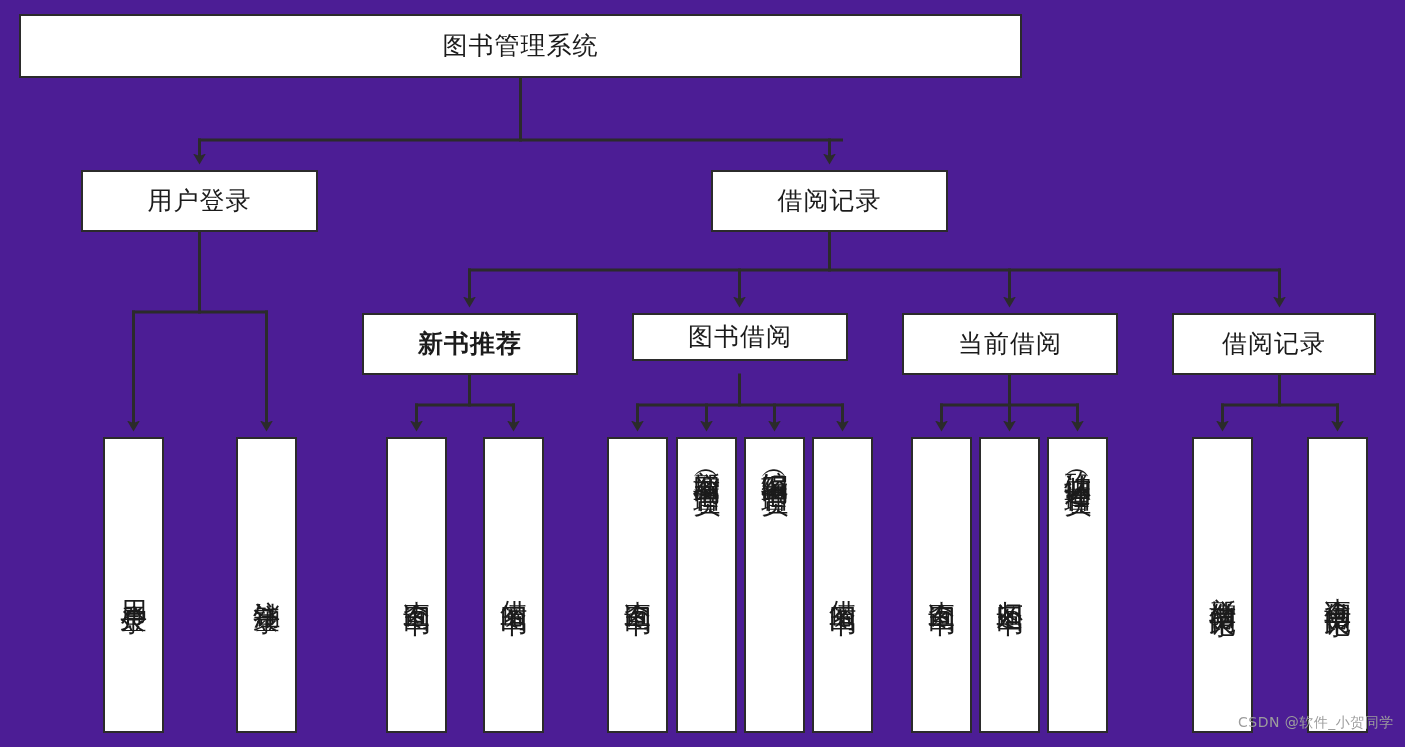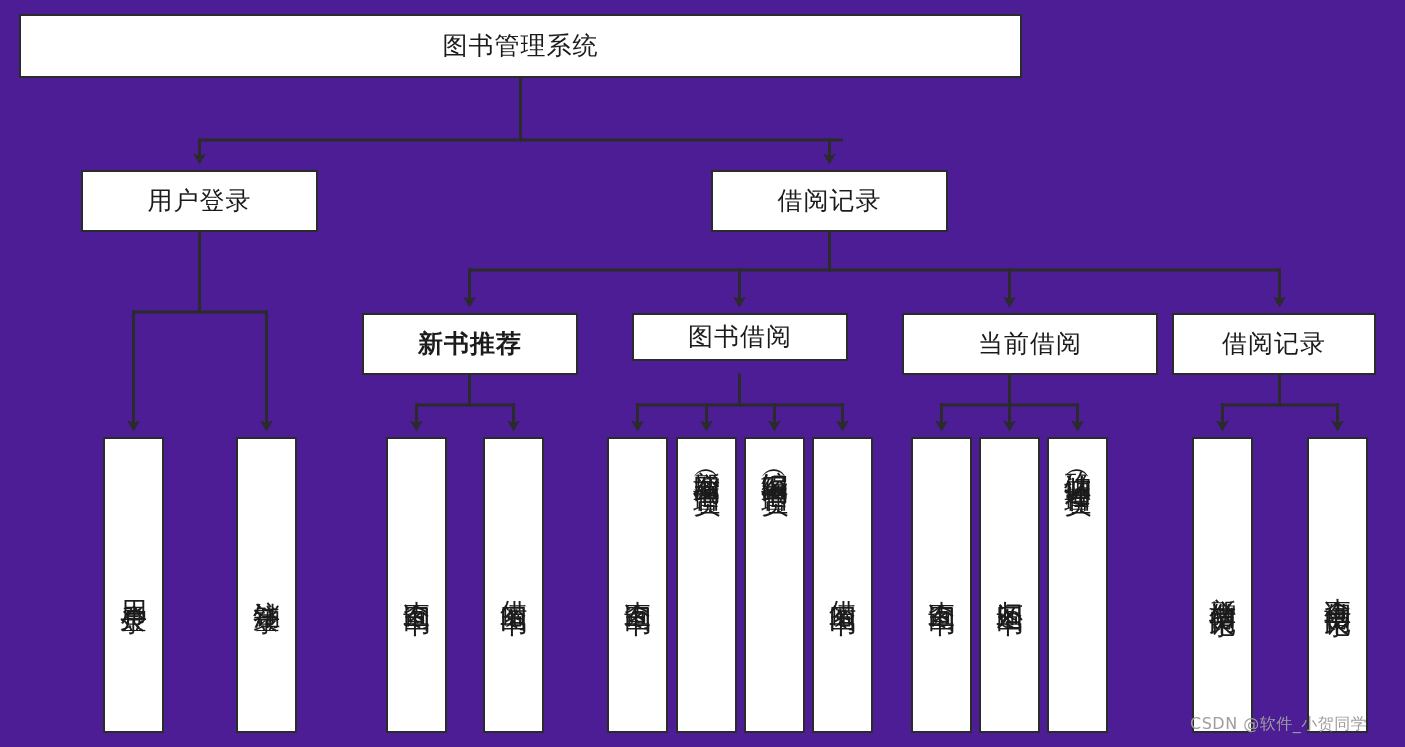--- a/index.html
+++ b/index.html
@@ -55,24 +55,25 @@
     justify-content: center;
     text-align: center;
     padding: 6px 0;
   }
   .node-v.align-top {
     justify-content: flex-start;
     padding-top: 10px;
   }
   .watermark {
     position: absolute;
-    font-size: 16px;
+    font-size: 14px;
     color: #9d9d9d;
     white-space: nowrap;
     letter-spacing: 0.5px;
+    margin-left: 48px;
   }
 </style>
 </head>
 <body>
 
 <div id="diagram-root">
 
   <svg id="edges-layer" viewBox="0 0 1405 747" width="1405" height="747">
     <defs>
       <marker id="arrowhead" markerWidth="11" markerHeight="13" refX="1.5" refY="6.5" orient="auto" markerUnits="userSpaceOnUse">
@@ -136,21 +137,21 @@
   <div class="node node-h" style="left:711px; top:170px; width:237px; height:62px;">
     <span>借阅记录</span>
   </div>
 
   <div class="node node-h" style="left:362px; top:313px; width:216px; height:62px;font-weight:bold;">
     <span>新书推荐</span>
   </div>
   <div class="node node-h" style="left:632px; top:313px; width:216px; height:48px;">
     <span>图书借阅</span>
   </div>
-  <div class="node node-h" style="left:902px; top:313px; width:256px; height:62px;">
+  <div class="node node-h" style="left:902px; top:313px; width:216px; height:62px;">
     <span>当前借阅</span>
   </div>
   <div class="node node-h" style="left:1172px; top:313px; width:204px; height:62px;">
     <span>借阅记录</span>
   </div>
 
   <div class="node node-v" style="left:103px; top:437px; width:61px; height:296px;">
     <span>用户登录</span>
   </div>
   <div class="node node-v" style="left:236px; top:437px; width:61px; height:296px;">

